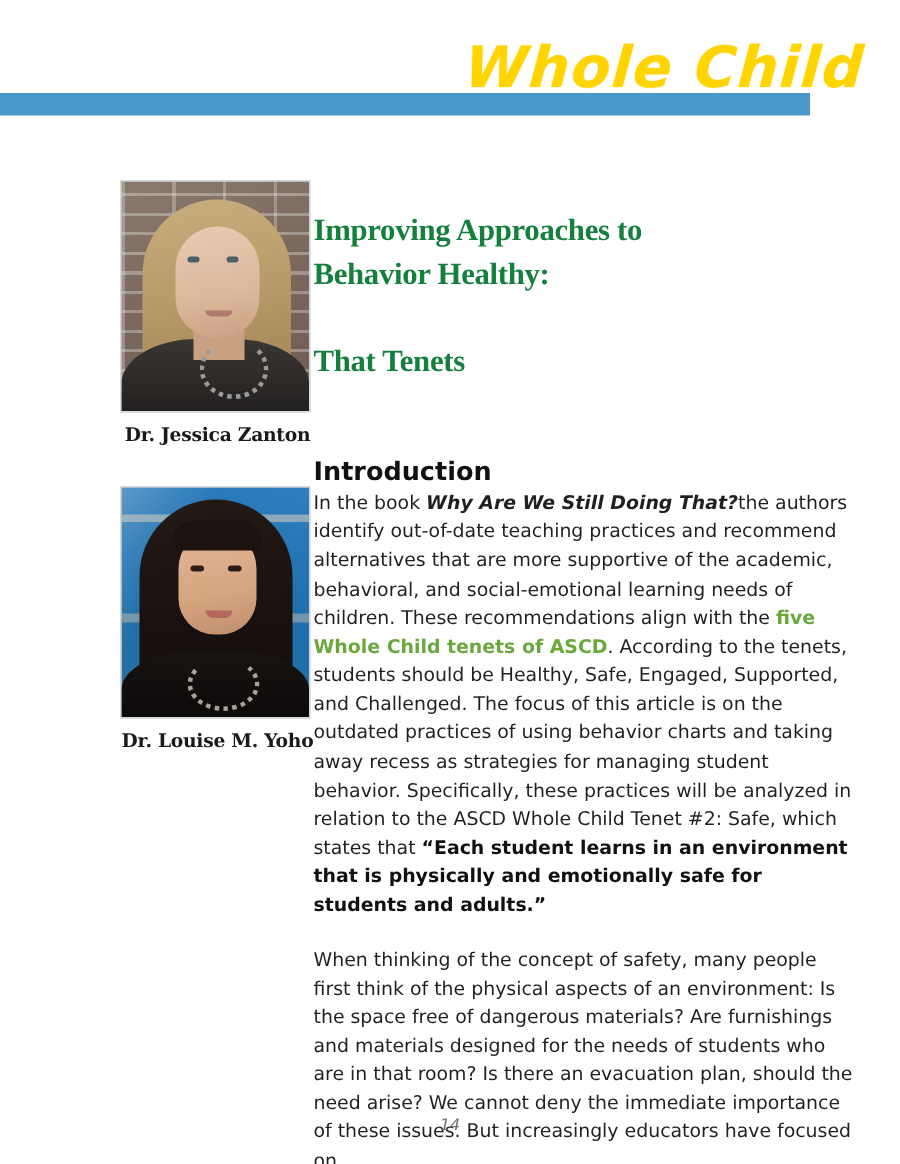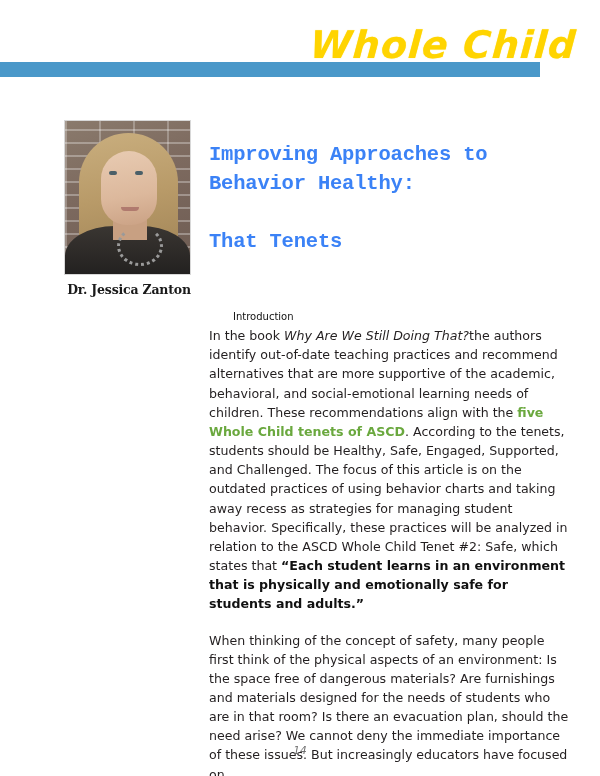--- a/index.html
+++ b/index.html
@@ -47,21 +47,21 @@
     color: #ffd400;
     text-align: right;
     white-space: nowrap;
     text-shadow: 0 0 1px rgba(255,212,0,0.6);
     transform: skewX(-4deg);
   }
 
   
   #left-col {
     position: absolute;
-    left: 0;
+    left: 16px;
     top: 120px;
     width: 200px;
     padding-left: 29px;
   }
   .author-block {
     width: 200px;
     margin-bottom: 14px;
   }
   .author-photo {
     width: 127px;
@@ -216,47 +216,46 @@
     position: absolute;
     left: 209px;
     top: 0;
     width: 363px;
   }
   #article-title {
     position: absolute;
     left: 0;
     top: 126px;
     width: 363px;
-    font-family: Liberation Mono, monospace;
+    font-family: Liberation Serif, serif;
     font-weight: bold;
     font-size: 20.5px;
     line-height: 29px;
-    color: #3b82f6;
+    color: #15803d;
     letter-spacing: -0.2px;
   }
   #body-copy {
     position: absolute;
     left: 0;
     top: 306px;
     width: 363px;
     font-family: "DejaVu Sans", sans-serif;
     font-size: 12.6px;
     line-height: 19.15px;
     color: #231f20;
   }
   #body-copy p { margin: 0; }
   #body-copy p.spaced { margin-top: 17px; }
   .sub-head {
-    font-weight: normal;
-    font-size: 10px;
+    font-weight: bold;
+    font-size: 17px;
     color: #111111;
-    margin-left: 24px;
   }
   .bk-title {
-    font-weight: normal;
+    font-weight: bold;
     font-style: italic;
   }
   .green-link {
     color: #6aa83e;
     font-weight: bold;
   }
   .quote-bold {
     font-weight: bold;
     color: #111111;
   }
@@ -292,20 +291,36 @@
       <div class="ph1-neck"></div>
       <div class="ph1-face"></div>
       <div class="ph1-eye l"></div>
       <div class="ph1-eye r"></div>
       <div class="ph1-mouth"></div>
       <div class="ph1-necklace"></div>
     </div>
     <div class="author-name">Dr. Jessica Zanton</div>
   </div>
 
+  <div class="author-block" style="margin-top: 26px;">
+    <div class="author-photo">
+      <div class="ph2-bg"></div>
+      <div class="ph2-window"></div>
+      <div class="ph2-window2"></div>
+      <div class="ph2-hair"></div>
+      <div class="ph2-body"></div>
+      <div class="ph2-face"></div>
+      <div class="ph2-bangs"></div>
+      <div class="ph2-eye l"></div>
+      <div class="ph2-eye r"></div>
+      <div class="ph2-mouth"></div>
+      <div class="ph2-necklace"></div>
+    </div>
+    <div class="author-name">Dr. Louise M. Yoho</div>
+  </div>
 
 </div>
 
 <div id="main-col">
 
   <h1 id="article-title">
     <span>Improving Approaches to</span><br>
     <span>Behavior Healthy:</span><br>
     <br>
     <span>That Tenets</span>

